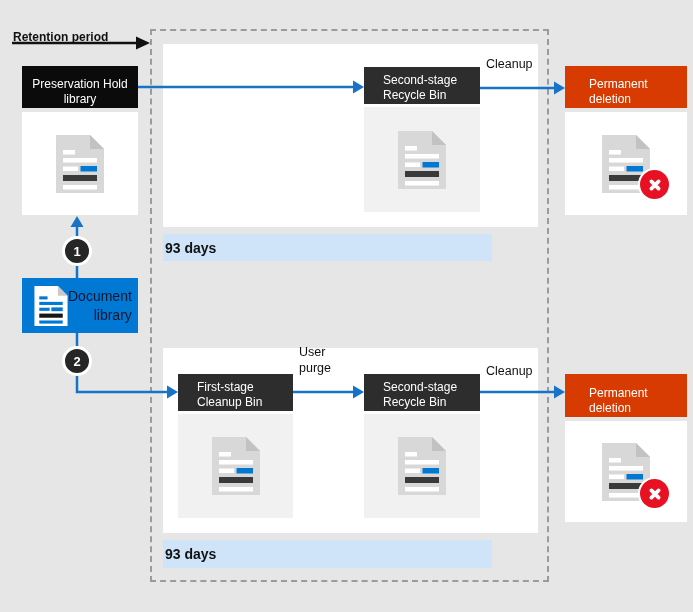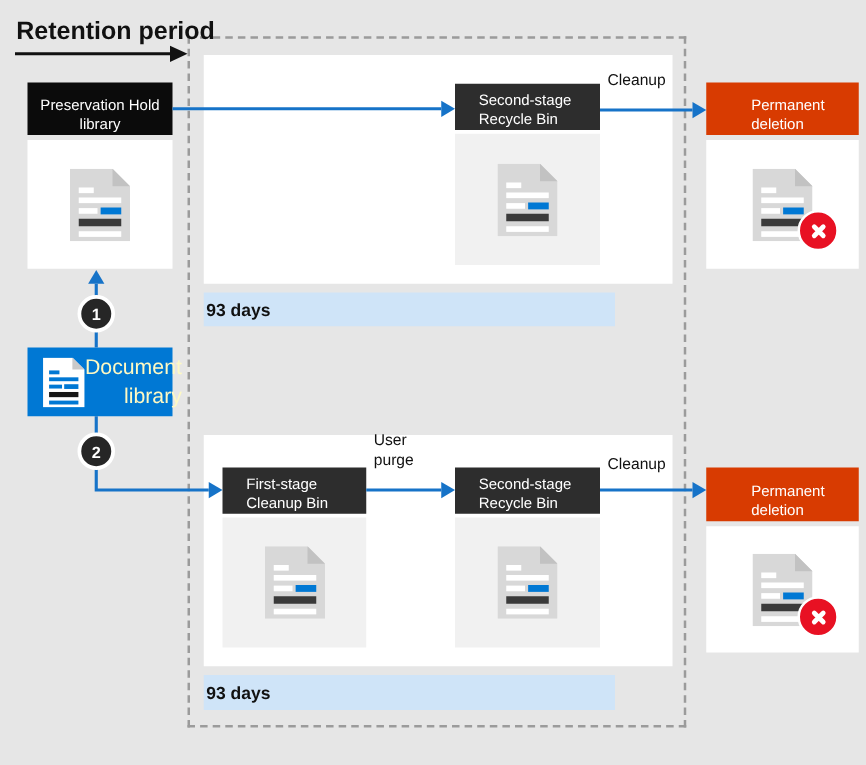--- a/index.html
+++ b/index.html
@@ -7,56 +7,56 @@
     --black-box:#0b0b0b; --red-box:#d83b01; --red-badge:#e81123; --light-blue:#cfe4f8;
     --panel-white:#ffffff; --panel-gray:#f1f1f1; --doc-gray:#d8d8d8; --doc-fold:#c2c2c2;
     --doc-dark-line:#3a3a3a; --dashed-border:#9b9b9b; --text-dark:#111111;
   }
   *{box-sizing:border-box;margin:0;padding:0}
   body{font-family:"Liberation Sans",sans-serif;background:#fff}
   .stage{position:relative;width:693px;height:612px;background:var(--background);overflow:hidden}
 
   .abs{position:absolute}
 
-  .retention-title{left:13px;top:14px;font-size:20px;font-weight:600;color:var(--text-dark);z-index:3}
+  .retention-title{left:13px;top:30px;font-size:12px;font-weight:600;color:var(--text-dark);z-index:3}
 
   .dashed-zone{left:150px;top:29px;width:399px;height:553px;border:2px dashed var(--dashed-border);z-index:0}
 
   .panel-white{background:var(--panel-white);z-index:1}
   .panel-gray{background:var(--panel-gray);z-index:2}
 
   .flow-panel-top{left:163px;top:44px;width:375px;height:183px}
   .flow-panel-bottom{left:163px;top:348px;width:375px;height:185px}
 
   .duration-bar{left:163px;width:329px;height:27px;background:var(--light-blue);display:flex;align-items:center;padding-left:2px;z-index:1}
   .duration-bar span{font-size:14px;font-weight:700;color:var(--text-dark)}
   .duration-top{top:234px}
   .duration-bottom{top:540px;height:28px}
 
   .labelbox{display:flex;align-items:flex-end;color:#fff;font-size:12px;line-height:1.3;z-index:2}
   .preservation-box{left:22px;top:66px;width:116px;height:42px;background:var(--black-box);justify-content:center;text-align:center}
   .darkbox{background:var(--dark-box);padding-left:19px}
   .second-stage-top{left:364px;top:67px;width:116px;height:37px}
   .first-stage{left:178px;top:374px;width:115px;height:37px}
   .second-stage-bottom{left:364px;top:374px;width:116px;height:37px}
-  .redbox{background:var(--red-box);padding-left:36px}
+  .redbox{background:var(--red-box);padding-left:24px}
   .permanent-top{left:565px;top:66px;width:122px;height:42px}
   .permanent-bottom{left:565px;top:374px;width:122px;height:43px}
 
   .doc-panel{display:flex;align-items:center;justify-content:center}
   .phl-doc-panel{left:22px;top:112px;width:116px;height:103px}
   .ss-doc-panel-top{left:364px;top:107px;width:116px;height:105px}
   .fs-doc-panel{left:178px;top:414px;width:115px;height:104px}
   .ss-doc-panel-bottom{left:364px;top:414px;width:116px;height:104px}
   .perm-doc-panel-top{left:565px;top:112px;width:122px;height:103px}
   .perm-doc-panel-bottom{left:565px;top:421px;width:122px;height:101px}
 
   .doclib-box{left:22px;top:278px;width:116px;height:55px;background:var(--blue);display:flex;align-items:center;z-index:2}
   .doclib-box .doc-icon{margin-left:12px;flex:0 0 auto}
-  .doclib-label{flex:1;color:#fef9c3;font-size:17px;line-height:1.3;text-align:right;padding-right:7px}
+  .doclib-label{flex:1;color:#0f172a;font-size:14px;line-height:1.3;text-align:right;padding-right:7px}
 
   .doc-icon{--doc-body:var(--doc-gray);--doc-foldc:var(--doc-fold);--doc-line:#ffffff;--doc-accent:var(--blue);--doc-strong:var(--doc-dark-line);display:block}
   .doc-icon.white{--doc-body:#ffffff;--doc-foldc:#c9c9c9;--doc-line:var(--blue);--doc-strong:#161616}
 
   .x-badge{position:absolute;width:33px;height:33px;border-radius:50%;background:var(--red-badge);border:2px solid #fff;display:flex;align-items:center;justify-content:center;right:16px;bottom:12px}
   .perm-doc-panel-top .x-badge{bottom:14px}
 
   .step-badge{width:30px;height:30px;border-radius:50%;background:#262626;border:3px solid #fff;color:#fff;font-size:13px;font-weight:700;display:flex;align-items:center;justify-content:center;z-index:4}
   .step-1{left:62px;top:236px}
   .step-2{left:62px;top:346px}

